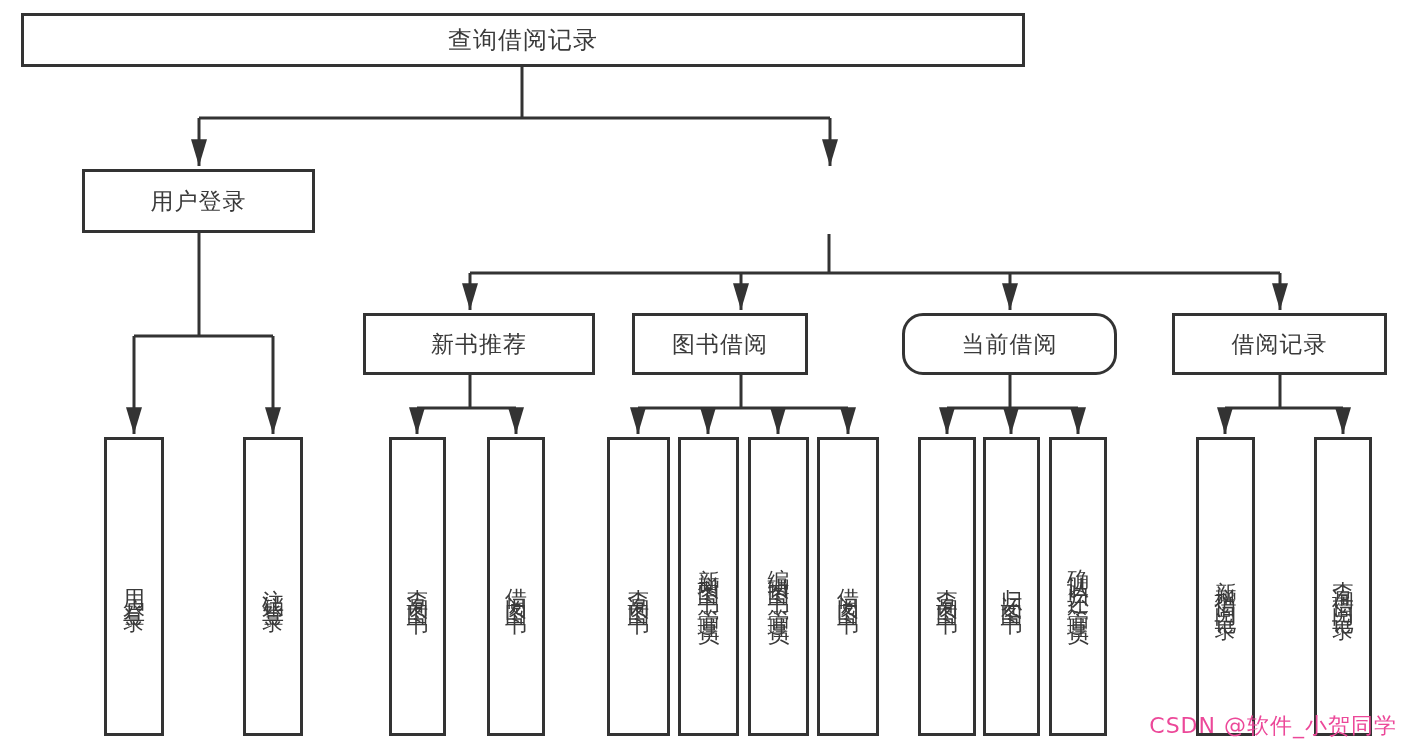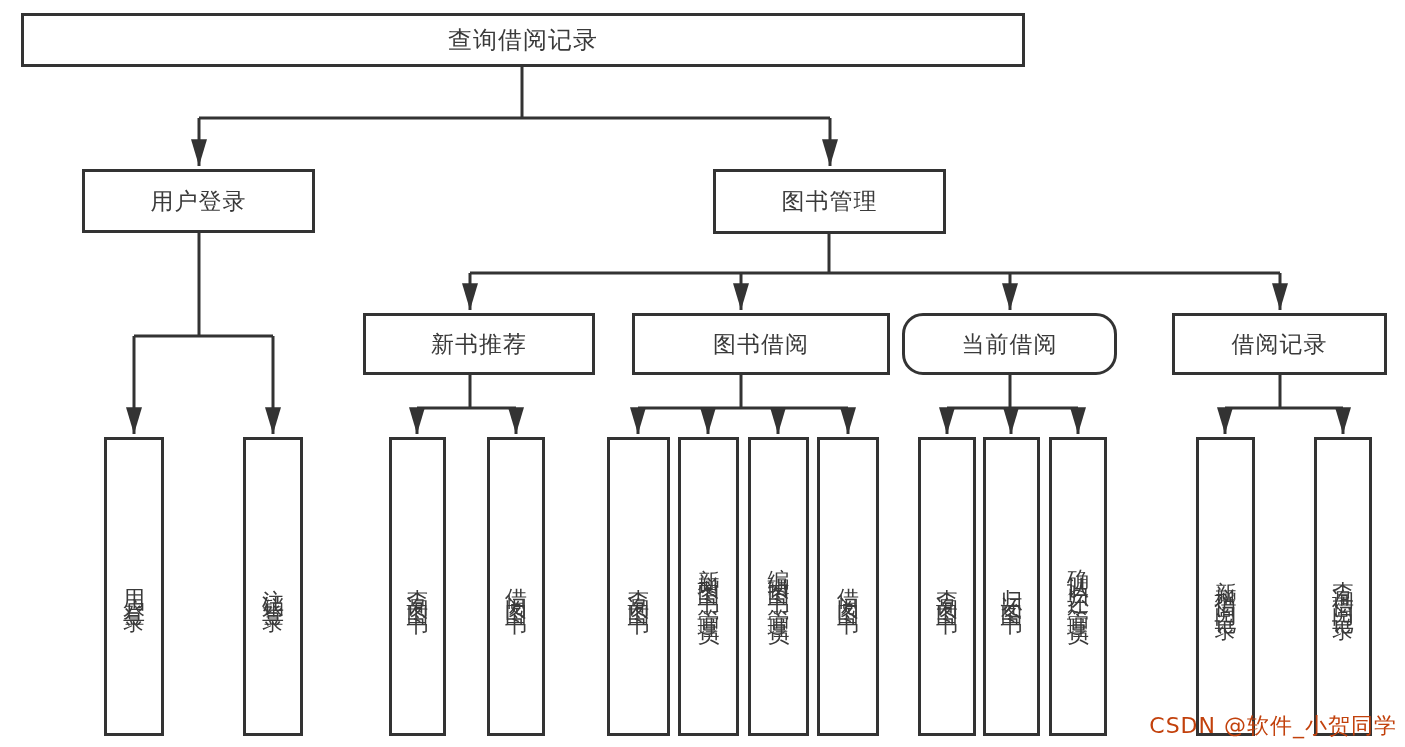--- a/index.html
+++ b/index.html
@@ -19,21 +19,21 @@
     display:flex;align-items:center;justify-content:center;
     color:#3a3a3a;
     text-align:center;
     z-index:2;
   }
   .hnode{font-size:23px;letter-spacing:1px;}
   #n-root{left:21px;top:13px;width:1004px;height:54px;font-size:24px;}
   #l2-0{left:82px;top:169px;width:233px;height:64px;}
   #l2-1{left:713px;top:169px;width:233px;height:65px;}
   #l3-0{left:363px;top:313px;width:232px;height:62px;}
-  #l3-1{left:632px;top:313px;width:258px;height:62px;}
+  #l3-1{left:632px;top:313px;width:176px;height:62px;}
   #l3-2{left:902px;top:313px;width:215px;height:62px;border-radius:21px;}
   #l3-3{left:1172px;top:313px;width:215px;height:62px;}
   .leaf{top:437px;height:299px;}
   .leaf span{
     writing-mode:vertical-rl;
     text-orientation:mixed;
     font-size:22px;
     letter-spacing:8px;
     line-height:1;
     white-space:nowrap;
@@ -48,21 +48,21 @@
   #leaf-7{left:817px;width:62px;}
   #leaf-8{left:918px;width:58px;}
   #leaf-9{left:983px;width:57px;}
   #leaf-10{left:1049px;width:58px;}
   #leaf-11{left:1196px;width:59px;}
   #leaf-12{left:1314px;width:58px;}
   .watermark{
     position:absolute;
     right:8px;bottom:6px;
     font-size:22px;
-    color:#c2410c;
+    color:#ec4899;
     letter-spacing:1px;
     z-index:5;
   }
 </style>
 </head>
 <body>
 
 <div class="canvas">
 
   <svg class="connectors" viewBox="0 0 1405 747" xmlns="http://www.w3.org/2000/svg">
@@ -115,23 +115,20 @@
     </g>
   </svg>
 
   <div class="node hnode" id="n-root">
     <span>查询借阅记录</span>
   </div>
 
   <div class="node hnode" id="l2-0">
     <span>用户登录</span>
   </div>
-  <div class="node hnode" id="l2-1">
-    <span>图书管理</span>
-  </div>
 
   <div class="node hnode" id="l3-0">
     <span>新书推荐</span>
   </div>
   <div class="node hnode" id="l3-1">
     <span>图书借阅</span>
   </div>
   <div class="node hnode" id="l3-2">
     <span>当前借阅</span>
   </div>

